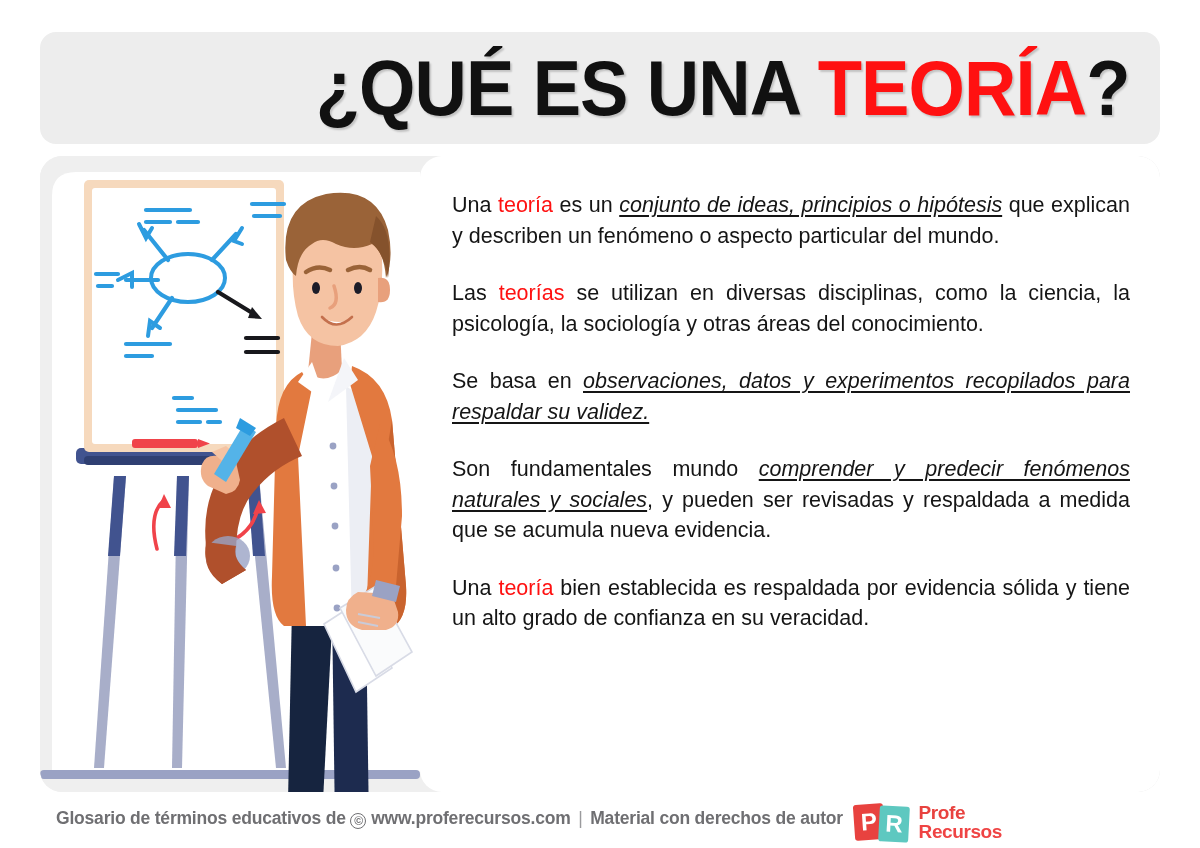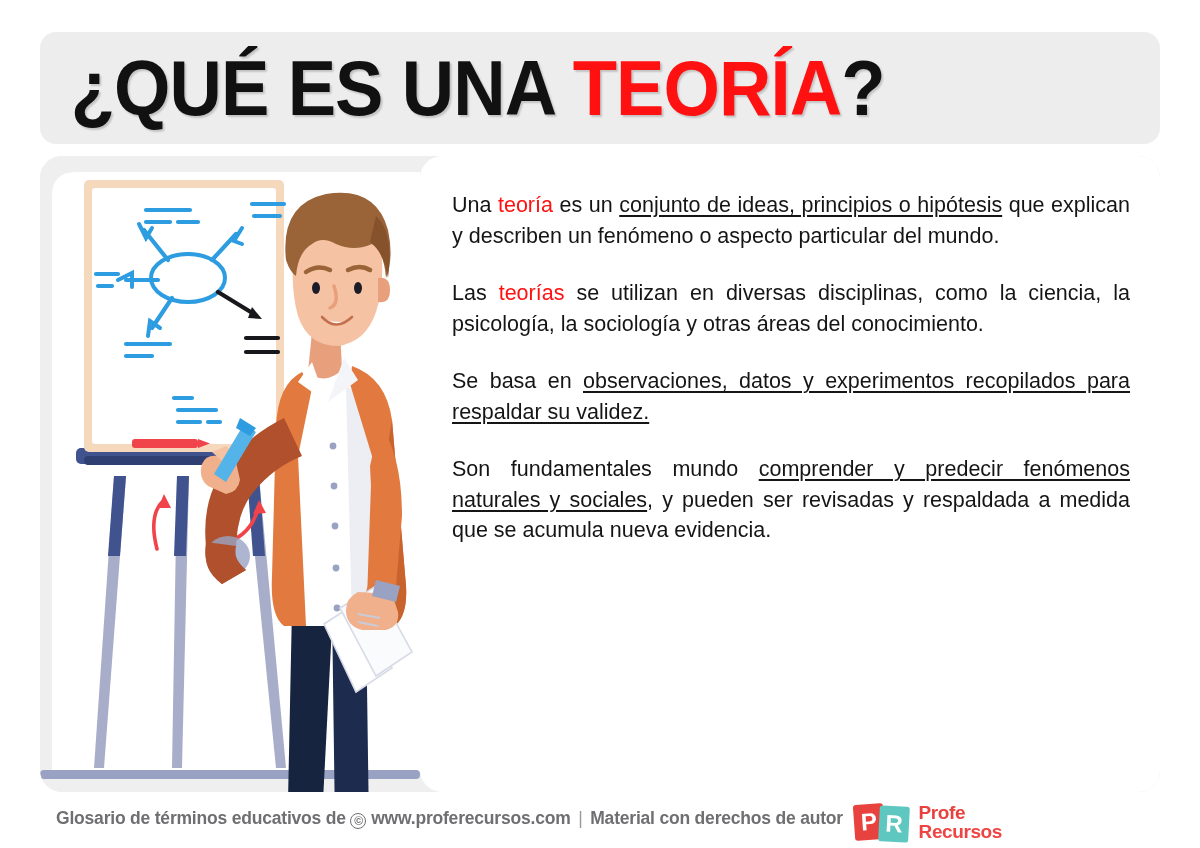--- a/index.html
+++ b/index.html
@@ -9,21 +9,21 @@
     font-family:"Liberation Sans", sans-serif;
     overflow:hidden;
   }
   #page { position:relative; width:1200px; height:848px; background:#fff; }
 
   
   #title-card {
     position:absolute; left:40px; top:32px;
     width:1120px; height:112px;
     background:#ededed; border-radius:16px;
-    display:flex; align-items:center; justify-content:flex-start;
+    display:flex; align-items:center; justify-content:flex-end;
   }
   #title-text {
     font-family:"Liberation Sans Narrow","Liberation Sans", sans-serif;
     font-weight:bold; font-size:78px; line-height:1;
     letter-spacing:-1px; color:#111111;
     transform:scaleX(0.93); white-space:nowrap;
     text-shadow:2px 2px 2px rgba(0,0,0,0.18);
   }
   #title-text .hl { color:#ff1111; }
 
@@ -44,21 +44,21 @@
   }
 
   .para {
     font-size:21.5px; line-height:1.42; color:#151515;
     text-align:justify; text-justify:inter-word;
     margin-bottom:27px;
     hyphens:none;
   }
   .para:last-child { margin-bottom:0; }
   .para .hl { color:#ff1111; font-weight:normal; }
-  .para .ul { text-decoration:underline; text-decoration-thickness:1.5px; text-underline-offset:2.5px; }
+  .para .ul { text-decoration:underline; text-decoration-thickness:1.5px; text-underline-offset:2.5px;font-style:italic; }
 
   
   #footer {
     position:absolute; left:0; top:796px; width:1024px; height:52px;
     display:flex; align-items:center;
   }
   #footer-text {
     position:absolute; left:56px; top:12px;
     font-size:17.5px; font-weight:bold; color:#6f6f72;
     letter-spacing:-0.2px; white-space:nowrap;
@@ -246,20 +246,21 @@
           <path d="M304 202 L288 246 L318 224 Z" fill="#f4f5f9"></path>
         </g>
       </svg>
     </div>
 
     <div id="text-panel">
       <p class="para"><span>Una </span><span class="hl">teoría</span><span> es un </span><span class="ul">conjunto de ideas, principios o hipótesis</span><span> que explican y describen un fenómeno o aspecto particular del mundo.</span></p>
       <p class="para"><span>Las </span><span class="hl">teorías</span><span> se utilizan en diversas disciplinas, como la ciencia, la psicología, la sociología y otras áreas del conocimiento.</span></p>
       <p class="para"><span>Se basa en </span><span class="ul">observaciones, datos y experimentos recopilados para respaldar su validez.</span></p>
       <p class="para"><span>Son fundamentales mundo </span><span class="ul">comprender y predecir fenómenos naturales y sociales</span><span>, y pueden ser revisadas y respaldada a medida que se acumula nueva evidencia.</span></p>
+      <p class="para"><span>Una </span><span class="hl">teoría</span><span> bien establecida es respaldada por evidencia sólida y tiene un alto grado de confianza en su veracidad.</span></p>
     </div>
   </div>
 
   <div id="footer">
     <div id="footer-text">
       <span>Glosario de términos educativos de</span>
       <span class="cmark">©</span>
       <span>www.proferecursos.com</span>
       <span class="bar">|</span>
       <span>Material con derechos de autor</span>

